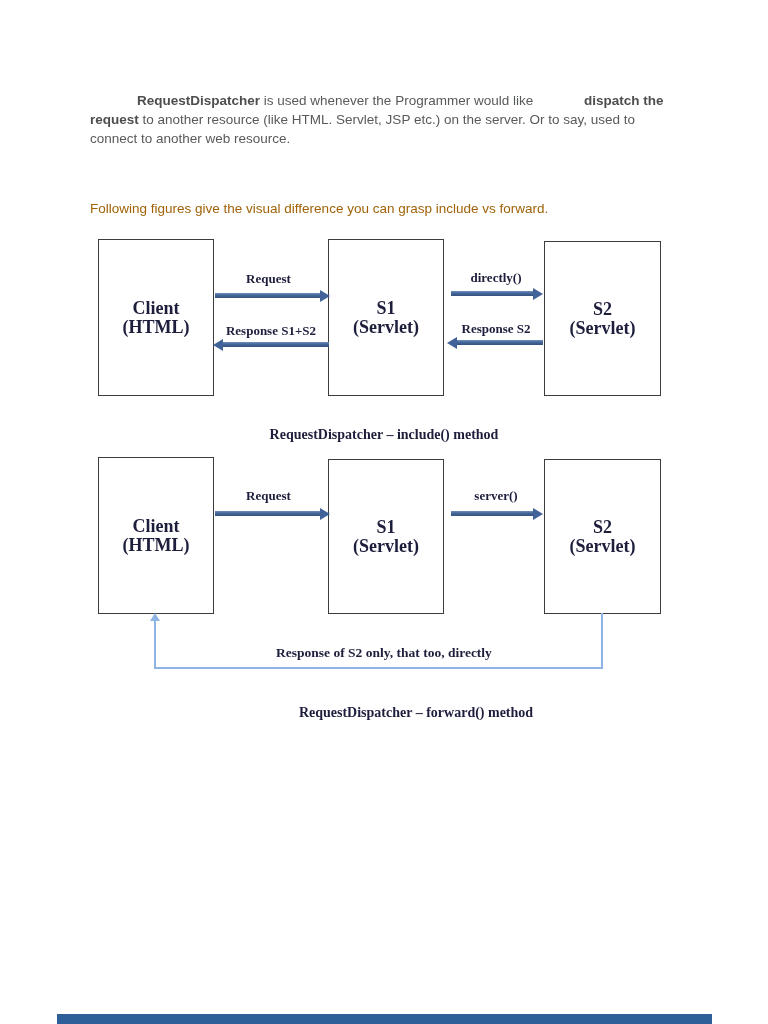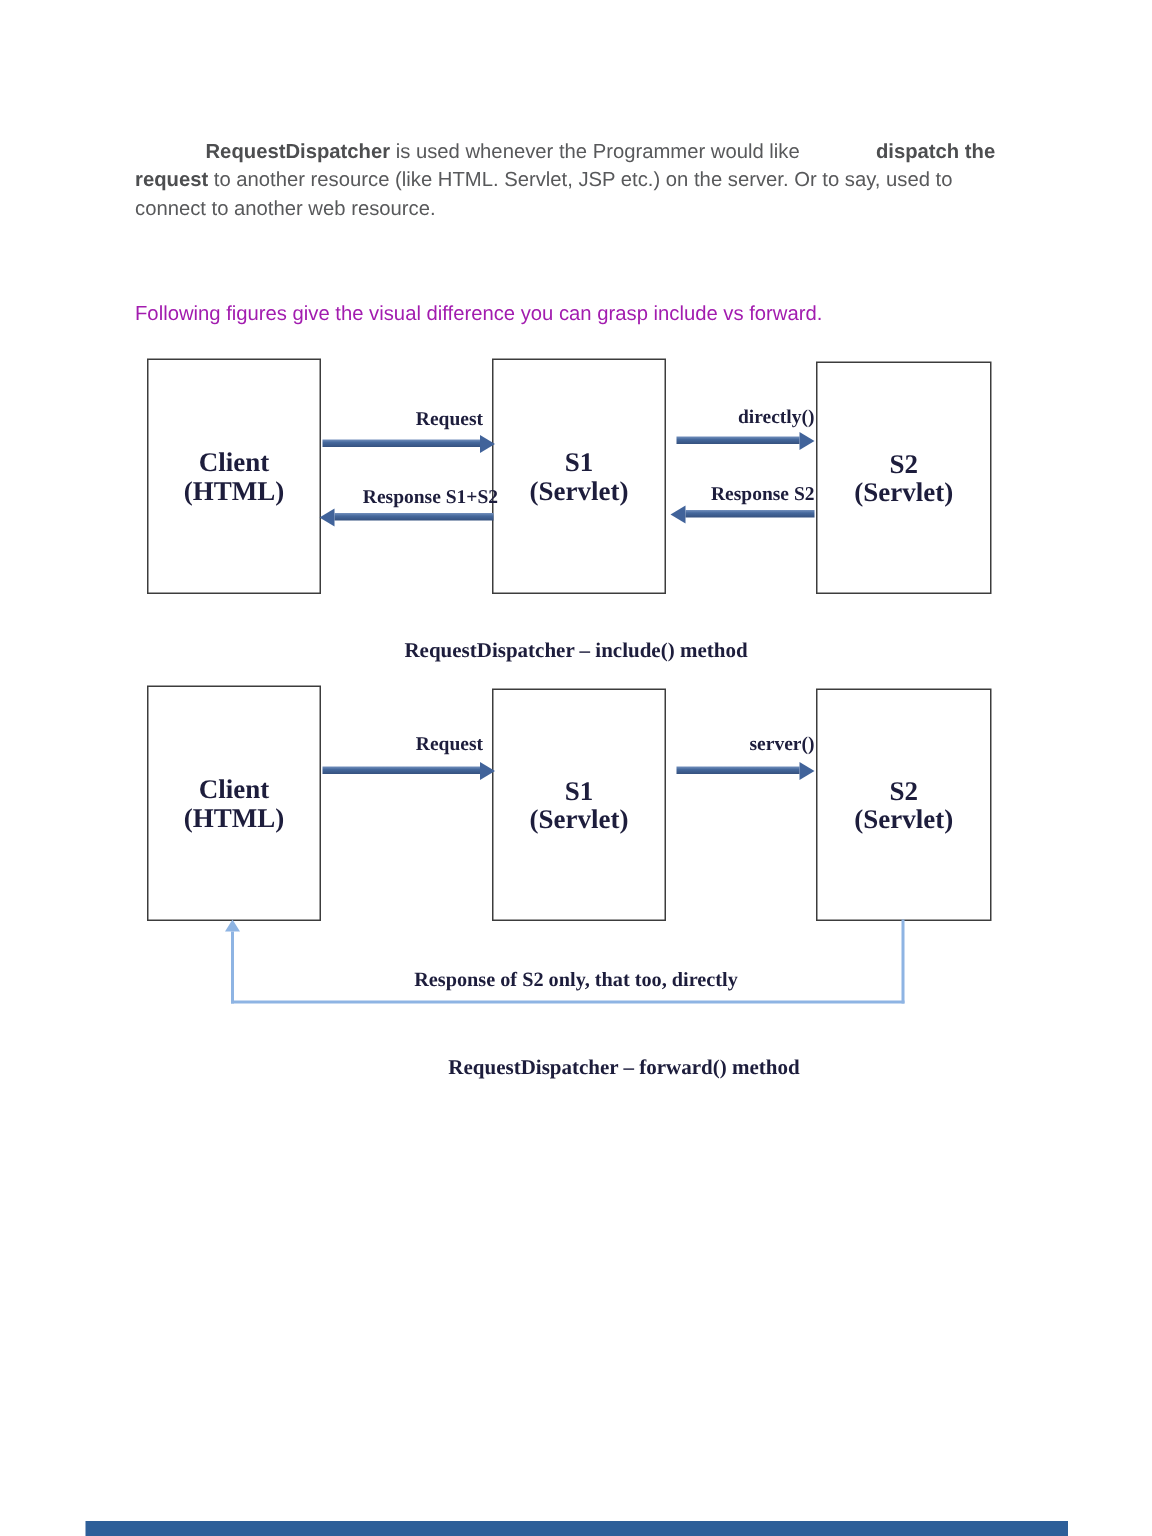--- a/index.html
+++ b/index.html
@@ -2,27 +2,27 @@
 <html><head>
 <meta charset="utf-8">
 <style>
   html,body{margin:0;padding:0;background:#ffffff;}
   .page{position:relative;width:768px;height:1024px;background:#ffffff;overflow:hidden;
         font-family:"Liberation Sans",sans-serif;}
   .intro{position:absolute;left:90px;top:91px;width:588px;font-size:13.5px;line-height:19px;
          color:#58595b;margin:0;}
   .intro b{color:#4d4e50;padding-left:47px;}
   .lead{position:absolute;left:90px;top:199px;width:640px;font-size:13.5px;line-height:19px;
-        color:#a21caf;margin:0;}
+        color:#a16207;margin:0;}
   .box{position:absolute;background:#ffffff;border:1px solid #3c3c3c;
        display:flex;align-items:center;justify-content:center;}
   .box-label{font-family:"Liberation Serif",serif;font-weight:bold;font-size:18px;
              line-height:19px;color:#1d1d3c;text-align:center;}
   .alabel{position:absolute;font-family:"Liberation Serif",serif;font-weight:bold;
-          font-size:13px;color:#1d1d3c;text-align:right;}
+          font-size:13px;color:#1d1d3c;text-align:center;}
   .arrow{position:absolute;height:13px;display:flex;align-items:center;}
   .shaft{flex:1;height:5px;background:linear-gradient(180deg,#7390bd 0%,#45689c 40%,#35517f 100%);}
   .head-right{width:0;height:0;border-top:6px solid transparent;border-bottom:6px solid transparent;
               border-left:10px solid #41639a;}
   .head-left{width:0;height:0;border-top:6px solid transparent;border-bottom:6px solid transparent;
              border-right:10px solid #41639a;}
   .caption{position:absolute;left:0;width:768px;text-align:center;
            font-family:"Liberation Serif",serif;font-weight:bold;font-size:14px;color:#1d1d3c;}
   .fb-seg{position:absolute;background:#8eb4e3;}
   .fb-head{position:absolute;width:0;height:0;border-left:5px solid transparent;

